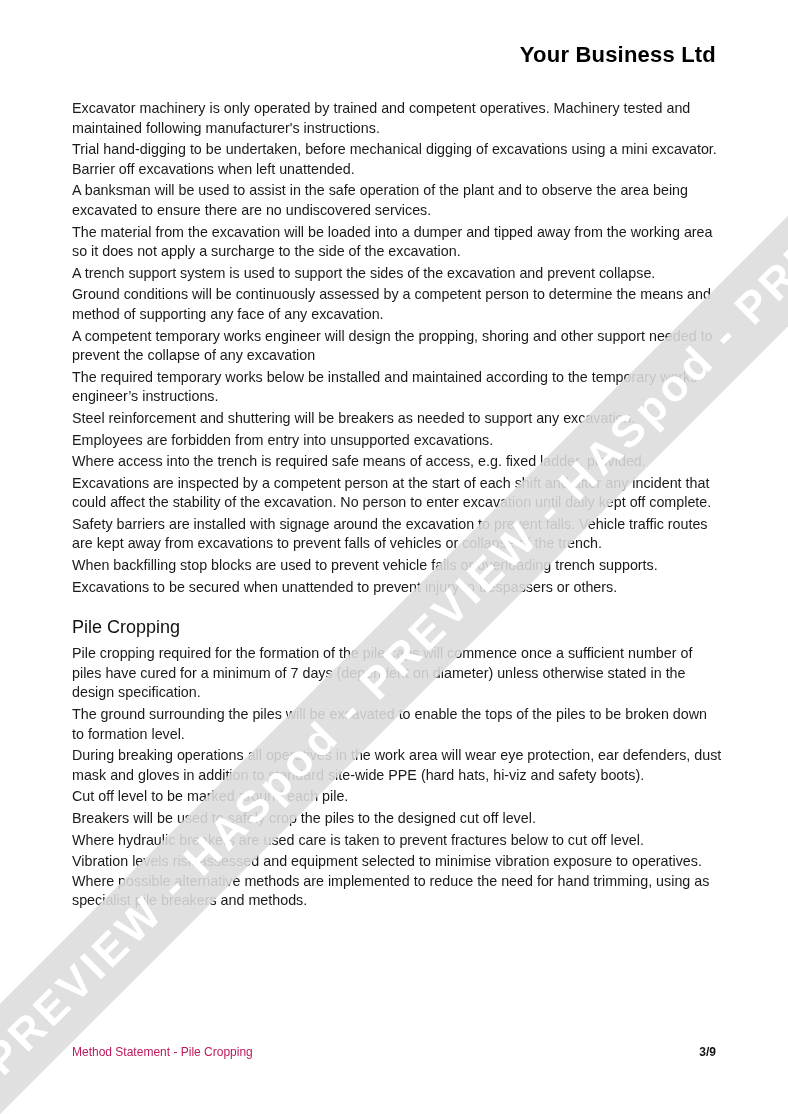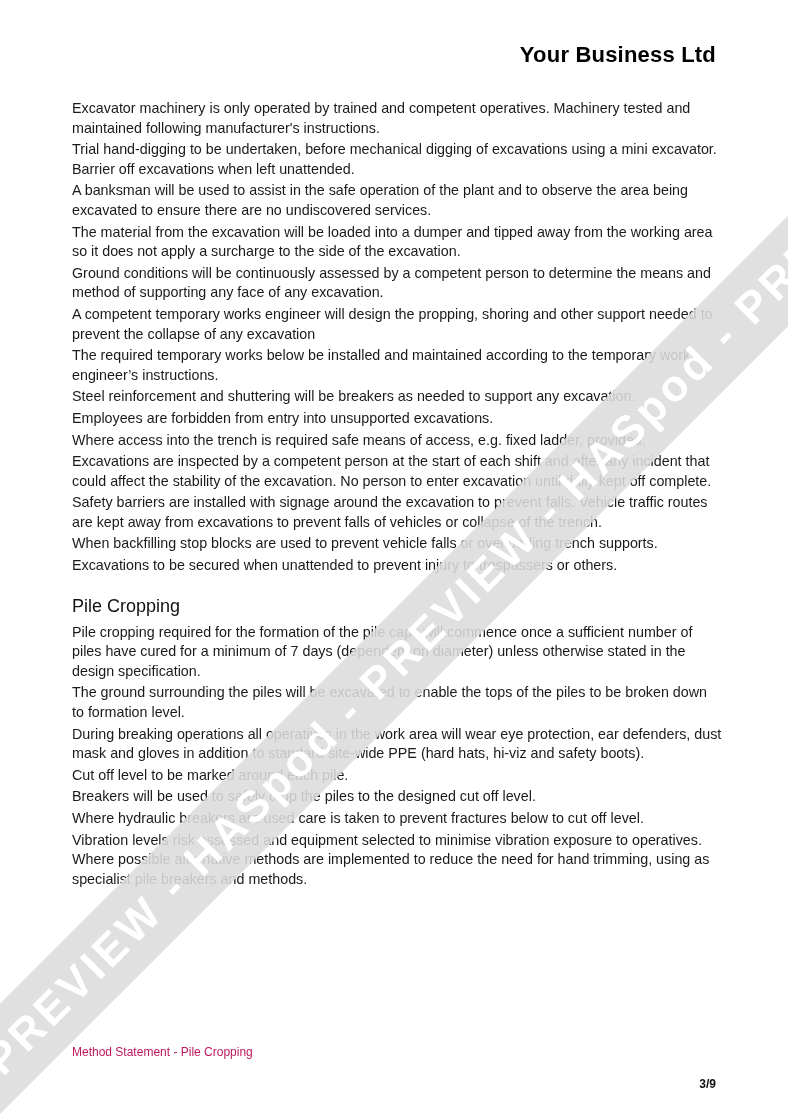--- a/index.html
+++ b/index.html
@@ -4,36 +4,37 @@
 <style>
   html, body { margin: 0; padding: 0; background: #ffffff; }
   body { width: 788px; height: 1114px; position: relative; overflow: hidden;
          font-family: "Liberation Sans", "DejaVu Sans", sans-serif; color: #1a1a1a; }
   .company { position: absolute; right: 72px; top: 42px; font-size: 22px; font-weight: bold;
              color: #000; letter-spacing: 0.2px; }
   .content { position: absolute; left: 72px; top: 99px; width: 650px; }
   .para { font-size: 14.3px; line-height: 19.6px; margin: 0 0 2px 0; }
   .heading { font-size: 18px; font-weight: normal; color: #111; margin: 20px 0 6px 0; }
   .footer-left { position: absolute; left: 72px; top: 1045px; font-size: 12px; color: #be185d; }
-  .footer-right { position: absolute; right: 72px; top: 1045px; font-size: 12px; font-weight: bold; color: #111; margin-top: 32px; }
+  .footer-right { position: absolute; right: 72px; top: 1045px; font-size: 12px; font-weight: bold; color: #111; }
   .watermark { position: absolute; left: -260px; top: 580px; width: 1400px; height: 78px;
                background: rgba(220,220,220,0.88); transform: rotate(-45deg); transform-origin: center;
                display: flex; align-items: center; justify-content: center; pointer-events: none; }
   .watermark span { color: #ffffff; font-size: 44px; font-weight: bold; letter-spacing: 4px; white-space: nowrap; }
 </style>
 </head>
 <body>
 
 <div class="company">Your Business Ltd</div>
 
 <div class="content">
   <p class="para">Excavator machinery is only operated by trained and competent operatives. Machinery tested and maintained following manufacturer's instructions.</p>
   <p class="para">Trial hand-digging to be undertaken, before mechanical digging of excavations using a mini excavator. Barrier off excavations when left unattended.</p>
   <p class="para">A banksman will be used to assist in the safe operation of the plant and to observe the area being excavated to ensure there are no undiscovered services.</p>
   <p class="para">The material from the excavation will be loaded into a dumper and tipped away from the working area so it does not apply a surcharge to the side of the excavation.</p>
+  <p class="para">A trench support system is used to support the sides of the excavation and prevent collapse.</p>
   <p class="para">Ground conditions will be continuously assessed by a competent person to determine the means and method of supporting any face of any excavation.</p>
   <p class="para">A competent temporary works engineer will design the propping, shoring and other support needed to prevent the collapse of any excavation</p>
   <p class="para">The required temporary works below be installed and maintained according to the temporary works engineer’s instructions.</p>
   <p class="para">Steel reinforcement and shuttering will be breakers as needed to support any excavation.</p>
   <p class="para">Employees are forbidden from entry into unsupported excavations.</p>
   <p class="para">Where access into the trench is required safe means of access, e.g. fixed ladder, provided.</p>
   <p class="para">Excavations are inspected by a competent person at the start of each shift and after any incident that could affect the stability of the excavation. No person to enter excavation until daily kept off complete.</p>
   <p class="para">Safety barriers are installed with signage around the excavation to prevent falls. Vehicle traffic routes are kept away from excavations to prevent falls of vehicles or collapse of the trench.</p>
   <p class="para">When backfilling stop blocks are used to prevent vehicle falls or overloading trench supports.</p>
   <p class="para">Excavations to be secured when unattended to prevent injury to trespassers or others.</p>

